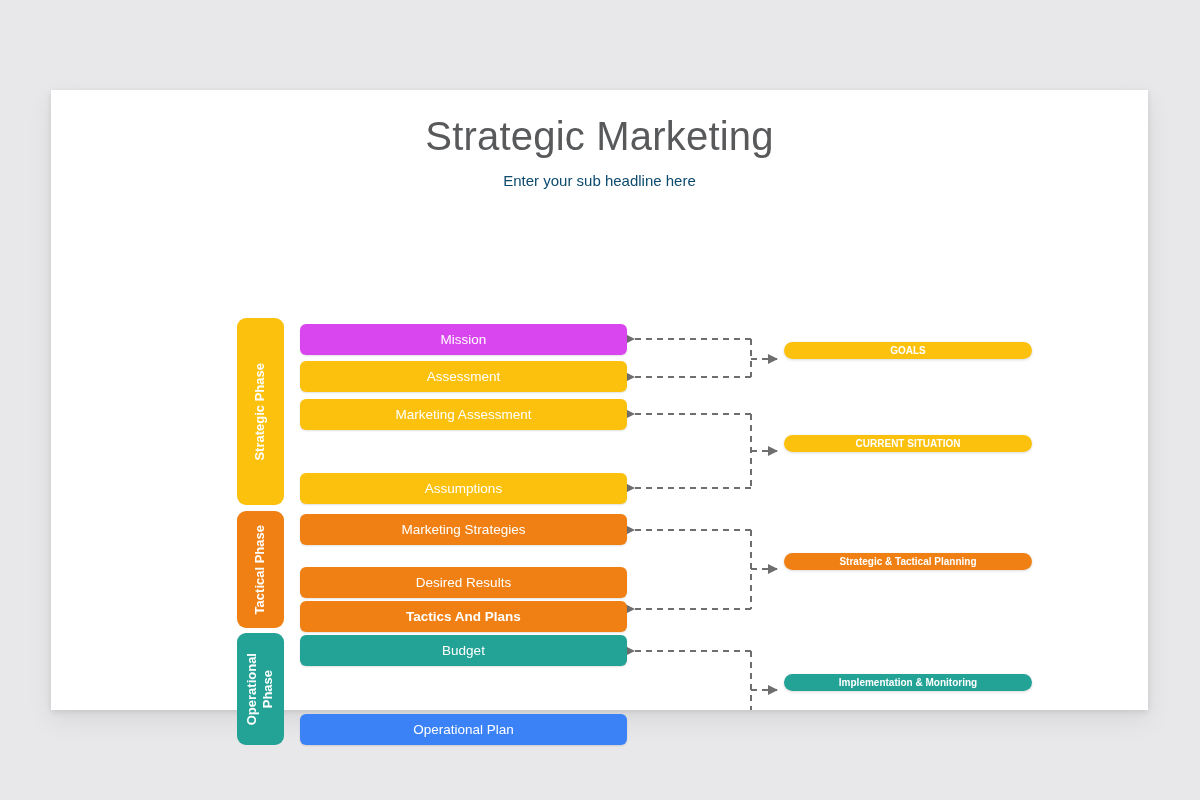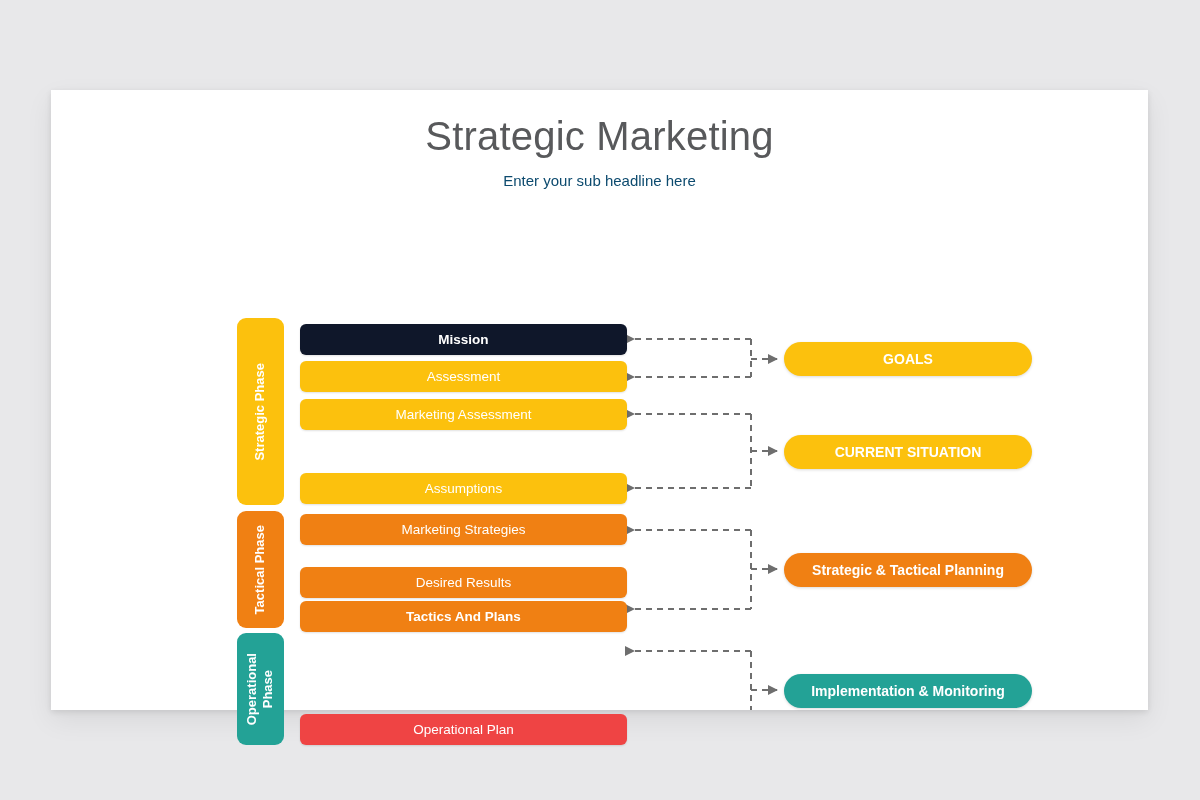--- a/index.html
+++ b/index.html
@@ -89,24 +89,24 @@
     justify-content: center;
     text-align: center;
     box-shadow: 0 1px 2px rgba(0,0,0,0.12);
   }
 
   
   .outcome-pill {
     position: absolute;
     left: 733px;
     width: 248px;
-    height: 34px;
+    height: 17px;
     border-radius: 17px;
     color: #ffffff;
-    font-size: 14px;
+    font-size: 10px;
     font-weight: bold;
     display: flex;
     align-items: center;
     justify-content: center;
     text-align: center;
     box-shadow: 0 1px 3px rgba(0,0,0,0.15);
   }
 
   
   #connectors {
@@ -167,42 +167,45 @@
       <span class="phase-text">Strategic Phase</span>
     </div>
     <div class="phase-bar" style="left: 186px; top: 421px; height: 117px; background: rgb(240, 128, 19);">
       <span class="phase-text">Tactical Phase</span>
     </div>
     <div class="phase-bar" style="left: 186px; top: 543px; height: 112px; background: rgb(35, 162, 150);">
       <span class="phase-text">Operational
 Phase</span>
     </div>
 
-    <div class="step-row" style="top: 234px; background: #0f172a; font-weight: bold;">
+    <div class="step-row" style="top: 234px; background: #d946ef;">
         <span>Mission</span>
       </div>
     <div class="step-row" style="top: 271px; background: rgb(252, 193, 13);">
         <span>Assessment</span>
       </div>
     <div class="step-row" style="top: 309px; background: rgb(252, 193, 13);">
         <span>Marketing Assessment</span>
       </div>
     <div class="step-row" style="top: 383px; background: rgb(252, 193, 13);">
         <span>Assumptions</span>
       </div>
     <div class="step-row" style="top: 424px; background: rgb(240, 128, 19);">
         <span>Marketing Strategies</span>
       </div>
     <div class="step-row" style="top: 464px; background: rgb(240, 128, 19); margin-top: 13px;">
         <span>Desired Results</span>
       </div>
     <div class="step-row" style="top: 511px; background: rgb(240, 128, 19); font-weight: bold;">
         <span>Tactics And Plans</span>
       </div>
-    <div class="step-row" style="top: 624px; background: #ef4444;">
+    <div class="step-row" style="top: 545px; background: rgb(35, 162, 150);">
+        <span>Budget</span>
+      </div>
+    <div class="step-row" style="top: 624px; background: #3b82f6;">
         <span>Operational Plan</span>
       </div>
 
     <div class="outcome-pill" style="top: 252px; background: rgb(252, 193, 13);">
         <span>GOALS</span>
       </div>
     <div class="outcome-pill" style="top: 345px; background: rgb(252, 193, 13);">
         <span>CURRENT SITUATION</span>
       </div>
     <div class="outcome-pill" style="top: 463px; background: rgb(240, 128, 19);">

